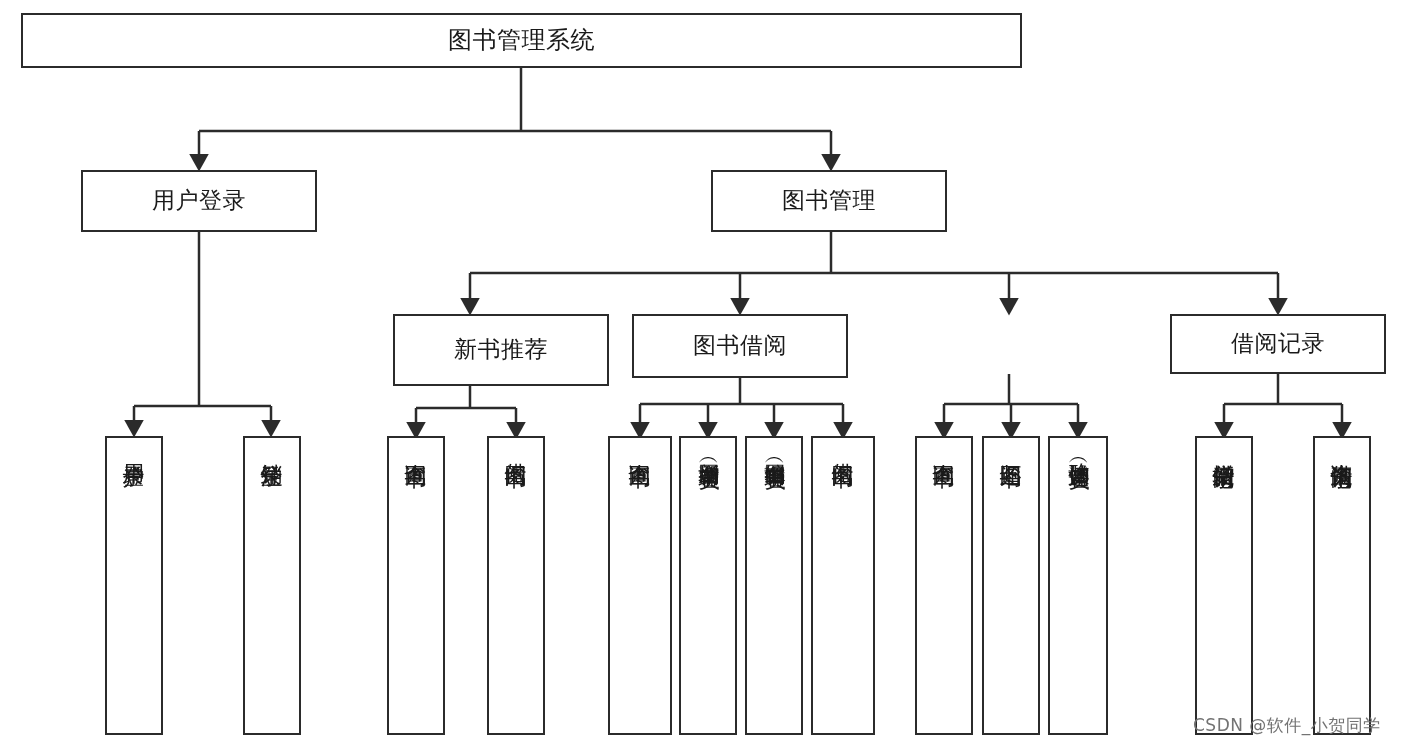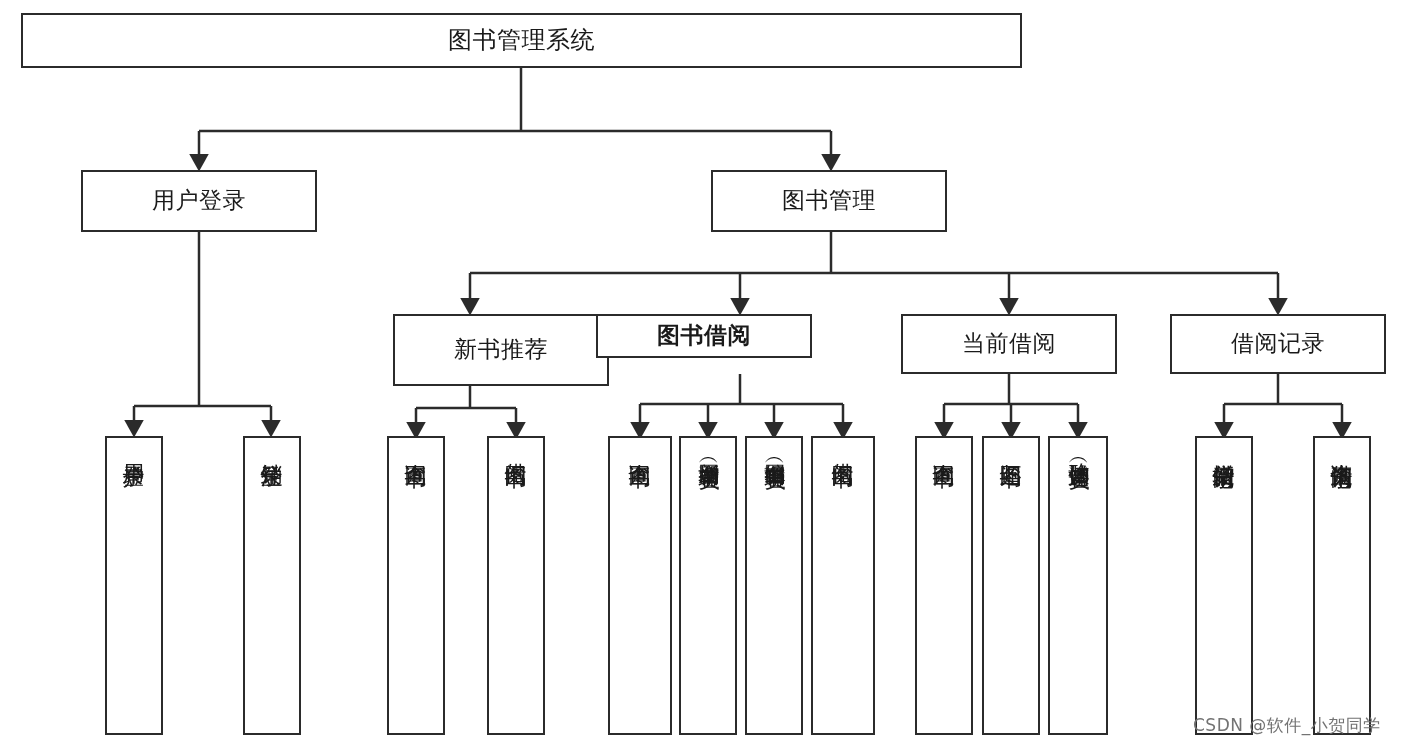--- a/index.html
+++ b/index.html
@@ -142,25 +142,22 @@
   <div class="node h-node" style="left:81px; top:170px; width:236px; height:62px;">
     <span class="node-label">用户登录</span>
   </div>
   <div class="node h-node" style="left:711px; top:170px; width:236px; height:62px;">
     <span class="node-label">图书管理</span>
   </div>
 
   <div class="node h-node" style="left:362px; top:314px; width:216px; height:72px;margin-left:31px;">
     <span class="node-label">新书推荐</span>
   </div>
-  <div class="node h-node" style="left:596px; top:314px; width:216px; height:44px;font-weight:bold;">
+  <div class="node h-node" style="left:632px; top:314px; width:216px; height:64px;">
     <span class="node-label">图书借阅</span>
-  </div>
-  <div class="node h-node" style="left:901px; top:314px; width:216px; height:60px;">
-    <span class="node-label">当前借阅</span>
   </div>
   <div class="node h-node" style="left:1170px; top:314px; width:216px; height:60px;align-items:center;">
     <span class="node-label">借阅记录</span>
   </div>
 
   <div class="node v-node" style="left:105px; top:436px; width:58px; height:299px;">
     <span class="node-label">用户登录</span>
   </div>
   <div class="node v-node" style="left:243px; top:436px; width:58px; height:299px;">
     <span class="node-label">注销登录</span>

